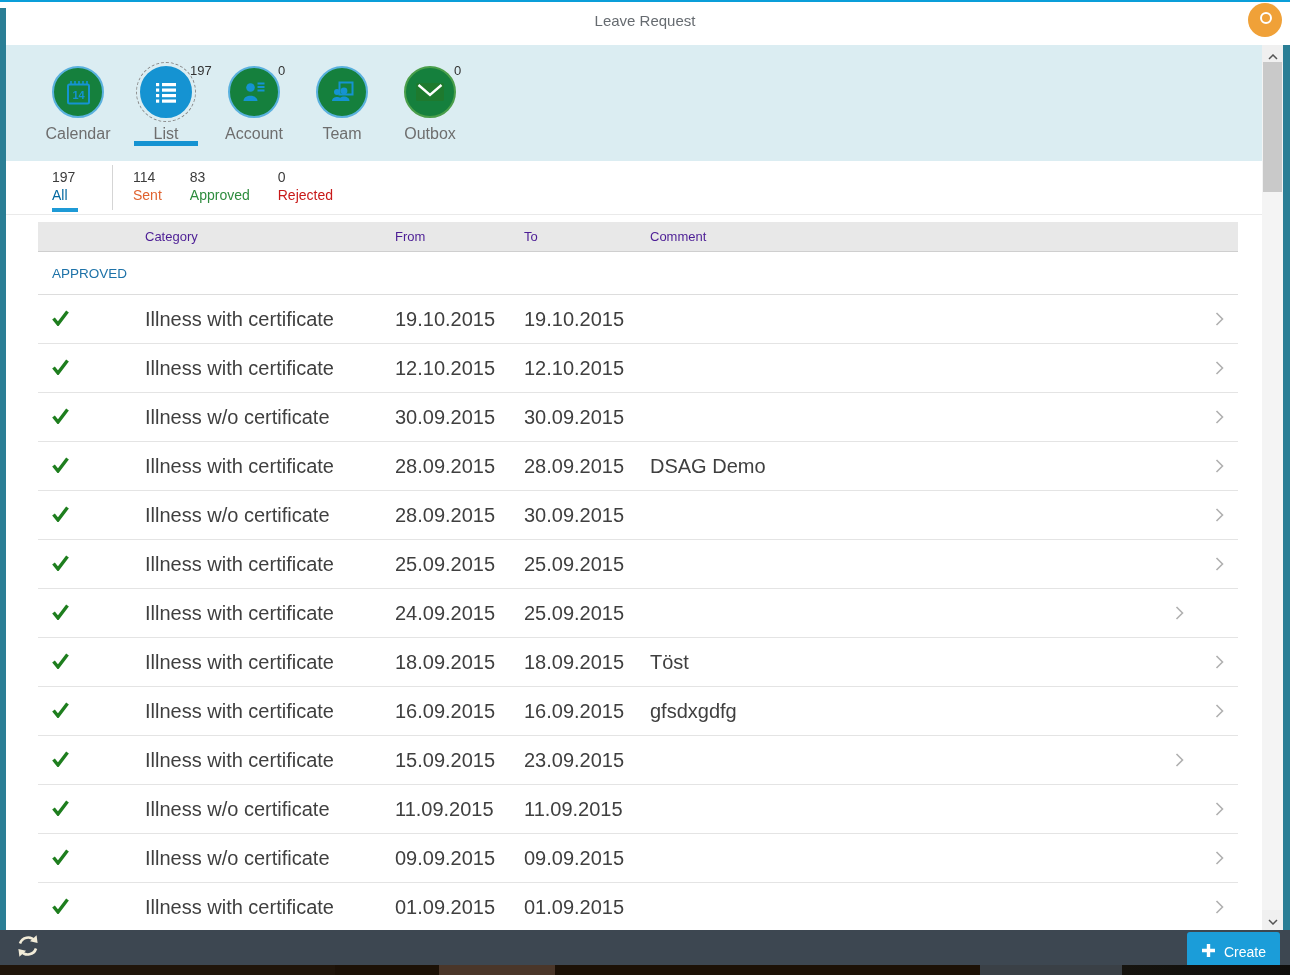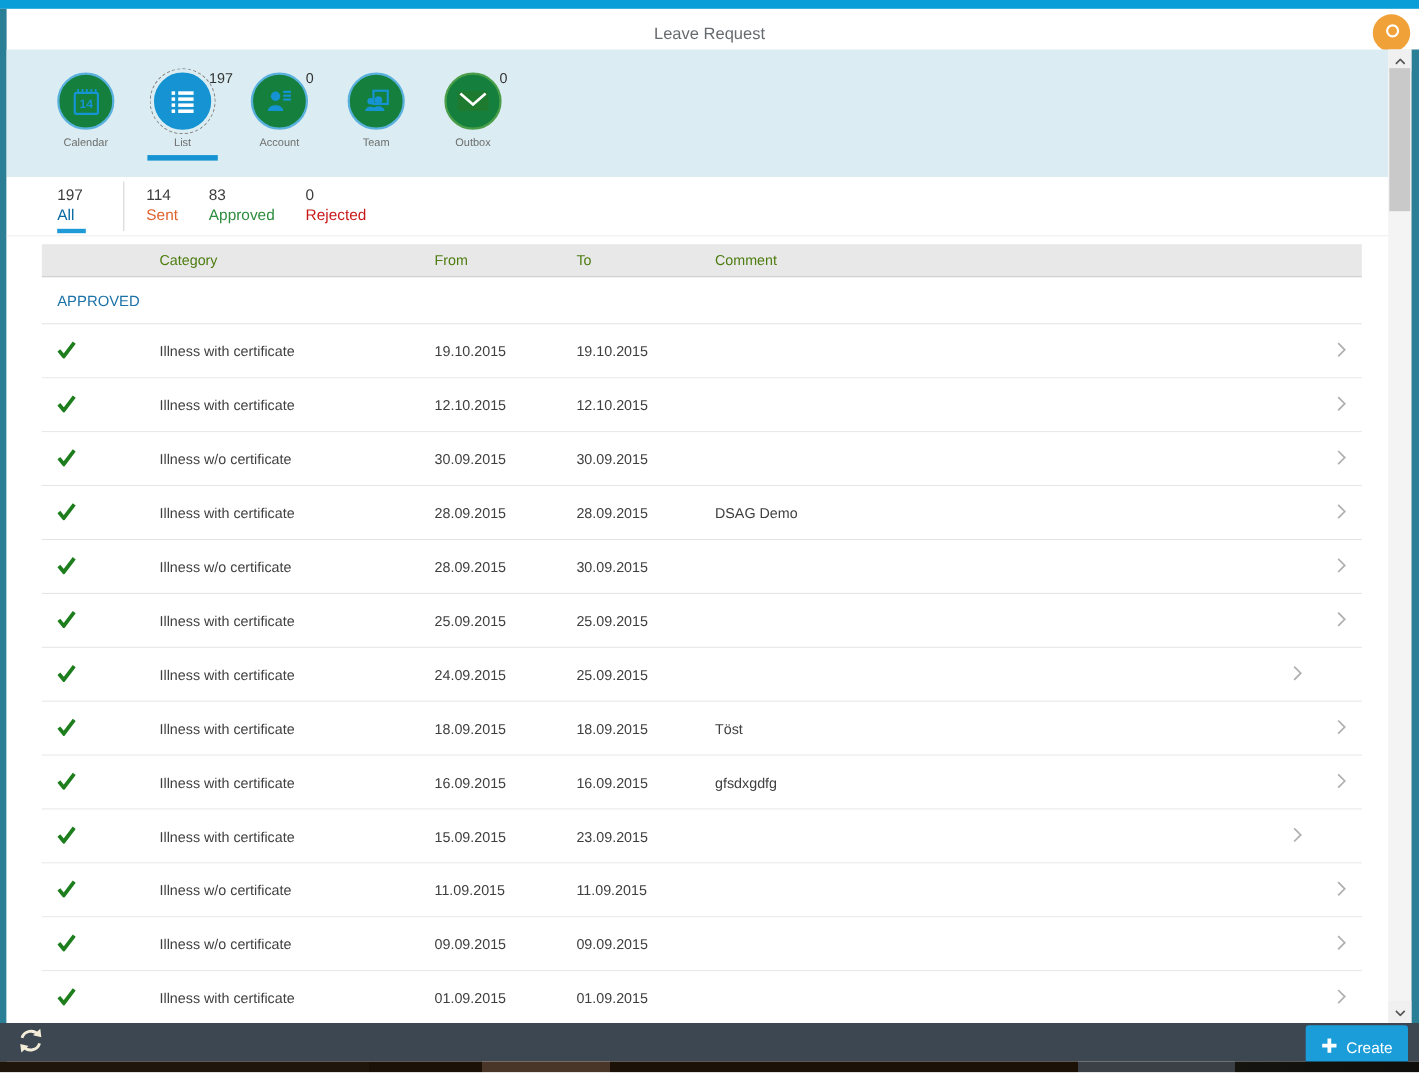--- a/index.html
+++ b/index.html
@@ -8,62 +8,62 @@
 
   .window { position:relative; width:1290px; height:975px; background:#fff; overflow:hidden; }
 
   
   .top-strip   { position:absolute; left:0; top:0; width:1290px; height:8px; background:#0a9ed9; }
   .frame-left  { position:absolute; left:0; top:8px; width:6px; height:922px; background:#2a7e95; }
   .frame-right { position:absolute; left:1283px; top:45px; width:7px; height:885px; background:#2a7e95; }
   .frame-left-footer { position:absolute; left:0; top:930px; width:6px; height:35px; background:#24527a; }
 
   
-  .titlebar { position:absolute; left:0; top:12px; width:1290px; height:37px; background:#fff; }
+  .titlebar { position:absolute; left:0; top:2px; width:1290px; height:37px; background:#fff; }
   .title { line-height:37px; text-align:center; font-size:15px; color:#666b70; }
   .avatar { position:absolute; right:8px; top:1px; width:34px; height:34px; border-radius:50%;
             background:#f0a138; cursor:pointer; }
   .avatar-ring { position:absolute; left:12px; top:9px; width:12px; height:12px;
                  border:2.5px solid #fff; border-radius:50%; }
 
   
   .tabbar { position:absolute; left:6px; top:45px; width:1256px; height:116px; background:#dbedf2;
             display:flex; padding-left:28px; }
   .tab { position:relative; width:88px; display:flex; flex-direction:column; align-items:center;
          padding-top:21px; cursor:pointer; }
   .tab-circle { width:52px; height:52px; border-radius:50%; background:#15803d; border:2px solid #5ab1de;
                 display:flex; align-items:center; justify-content:center; }
   .tab.selected .tab-circle { background:#1593d2; border-color:#1593d2;
                 outline:1px dashed #8a8a8a; outline-offset:3px; }
   .tab-circle.green { border-color:#4a9e4a; }
   .tab-badge { position:absolute; top:18px; left:calc(50% + 24px); font-size:13px; color:#333; }
-  .tab-label { margin-top:7px; font-size:10px; color:#6e6e6e; }
+  .tab-label { margin-top:7px; font-size:16px; color:#6e6e6e; }
   .tab-underline { position:absolute; bottom:15px; left:12px; width:64px; height:5px; background:#1593d2; }
 
   
   .filterbar { position:absolute; left:6px; top:161px; width:1256px; height:54px; background:#fff;
                display:flex; padding-left:46px; border-bottom:1px solid #eaeaea; }
   .filter-item { padding-top:7px; margin-right:28px; font-size:14px; cursor:pointer; }
   .f-count { color:#3c3c3c; line-height:18px; }
   .f-label { line-height:18px; }
   .filter-item.f-all .f-label { color:#0369a1; }
   .filter-item.f-sent .f-label { color:#e0622f; }
   .filter-item.f-approved .f-label { color:#2e8c3e; }
   .filter-item.f-rejected .f-label { color:#c81919; }
   .f-underline { width:26px; height:4px; background:#1e9ad6; margin-top:4px; }
   .filter-sep { width:1px; background:#d5d5d5; margin:4px 20px 4px 6px; }
 
   
   .content { position:absolute; left:6px; top:215px; width:1256px; height:715px; background:#fff; overflow:hidden; }
   .table { margin:7px 24px 0 32px; }
   .grid6 { display:grid; grid-template-columns:107px 250px 129px 126px 1fr 40px; align-items:center; }
-  .thead { height:30px; background:#e8e8e8; border-bottom:1px solid #cfcfcf; color:#4d7c0f; font-size:13px; }
+  .thead { height:30px; background:#e8e8e8; border-bottom:1px solid #cfcfcf; color:#4c1d95; font-size:13px; }
   .section { height:43px; line-height:43px; color:#1d72a8; font-size:13.5px;
              border-bottom:1px solid #dddddd; padding-left:14px; }
-  .row { height:49px; border-bottom:1px solid #e4e4e4; font-size:13px; color:#3f3f3f;
+  .row { height:49px; border-bottom:1px solid #e4e4e4; font-size:20px; color:#3f3f3f;
          background:#fff; cursor:pointer; }
   .c-check { padding-left:14px; display:flex; align-items:center; }
   .c-chev { justify-self:end; padding-right:14px; display:flex; align-items:center; }
 
   
   .scrollbar { position:absolute; left:1262px; top:45px; width:21px; height:885px; background:#f4f4f4; }
   .sb-btn { position:absolute; left:0; width:21px; height:20px; background:#f0f0f0;
             display:flex; align-items:center; justify-content:center; cursor:pointer; }
   .sb-up { top:0; } .sb-down { bottom:0; }
   .sb-thumb { position:absolute; left:1px; top:17px; width:19px; height:130px; background:#c9c9c9; cursor:pointer; }

